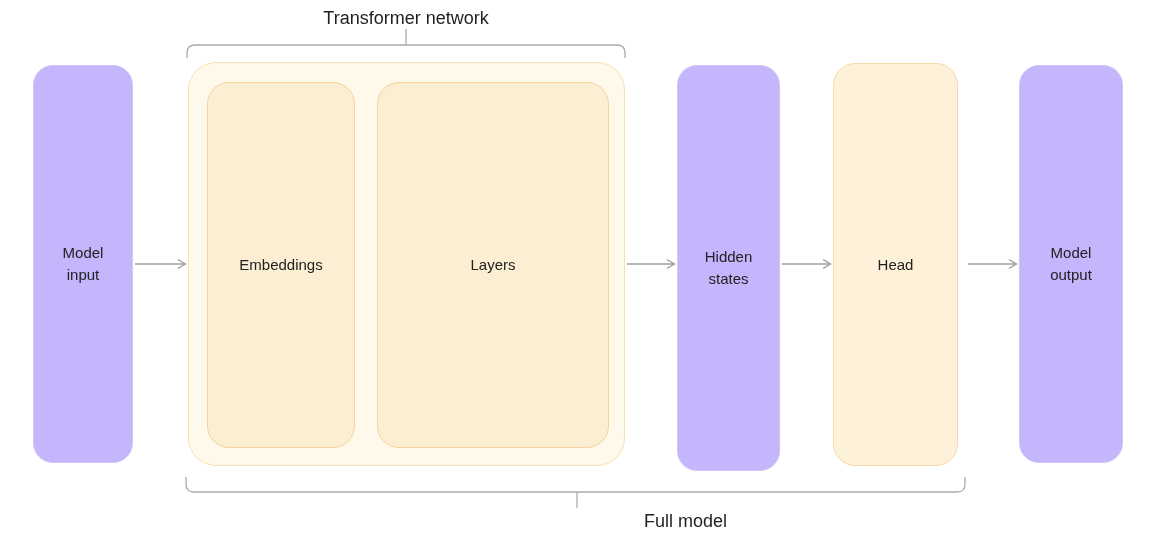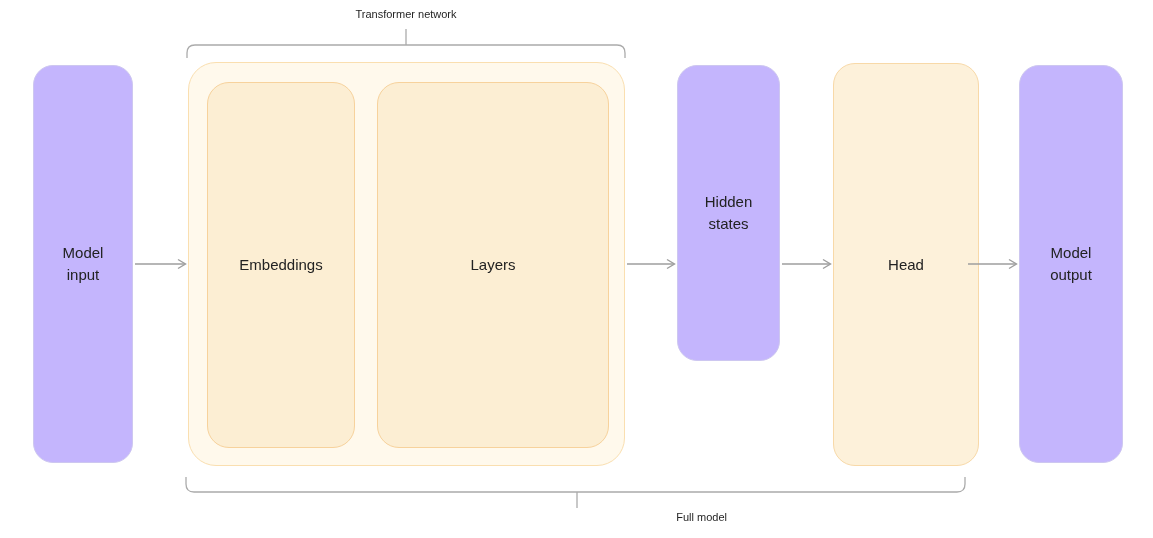--- a/index.html
+++ b/index.html
@@ -47,29 +47,29 @@
   .head-box {
     background: #FDF1DA;
     border: 1.5px solid #F8D9A8;
     border-radius: 22px;
   }
   
   #model-input   { left: 33px;   top: 65px; width: 100px; height: 398px; }
   #transformer   { left: 188px;  top: 62px; width: 437px; height: 404px; }
   #embeddings    { left: 207px;  top: 82px; width: 148px; height: 366px; }
   #layers        { left: 377px;  top: 82px; width: 232px; height: 366px; }
-  #hidden-states { left: 677px;  top: 65px; width: 103px; height: 296px; }
-  #head          { left: 833px;  top: 63px; width: 146px; height: 403px; }
+  #hidden-states { left: 677px;  top: 65px; width: 103px; height: 406px; }
+  #head          { left: 833px;  top: 63px; width: 125px; height: 403px; }
   #model-output  { left: 1019px; top: 65px; width: 104px; height: 398px; }
 
   .bracket-label {
     position: absolute;
     width: 300px;
     text-align: center;
-    font-size: 11px;
+    font-size: 18px;
     color: #1f1f1f;
   }
   #transformer-label { left: 256px; top: 8px; }
   #full-model-label  { left: 427px; top: 511px; text-align: right; }
 
   svg.overlay {
     position: absolute;
     left: 0;
     top: 0;
     pointer-events: none;

